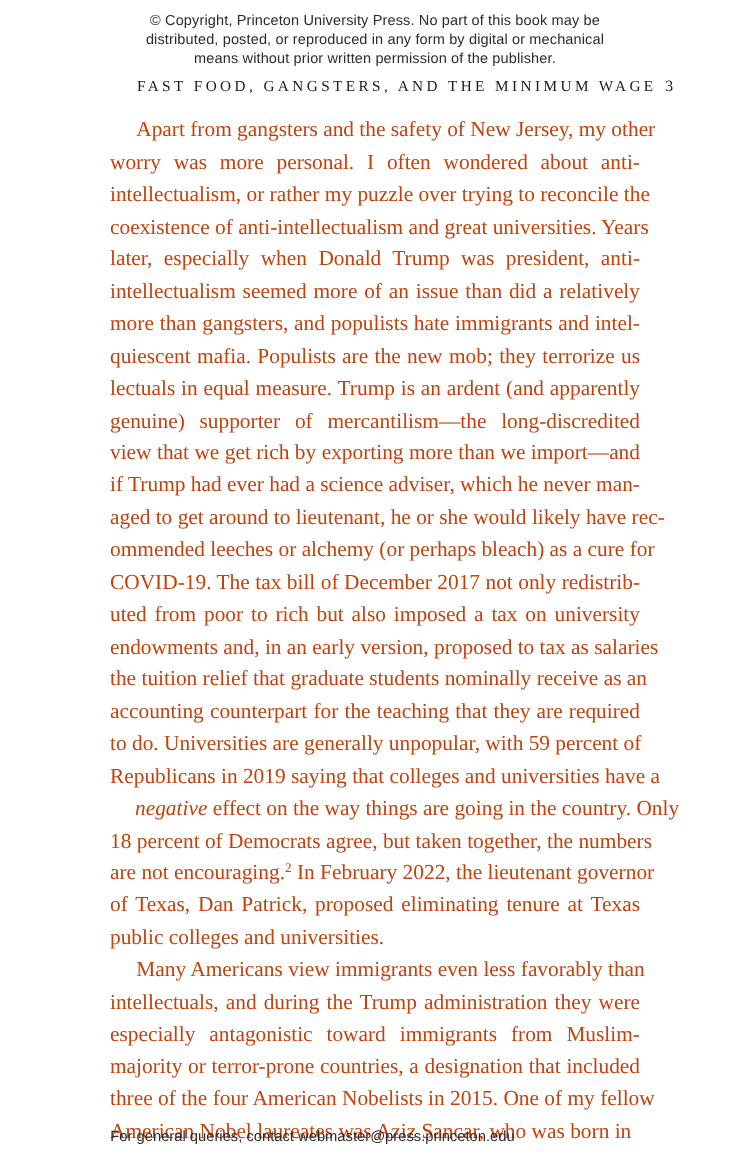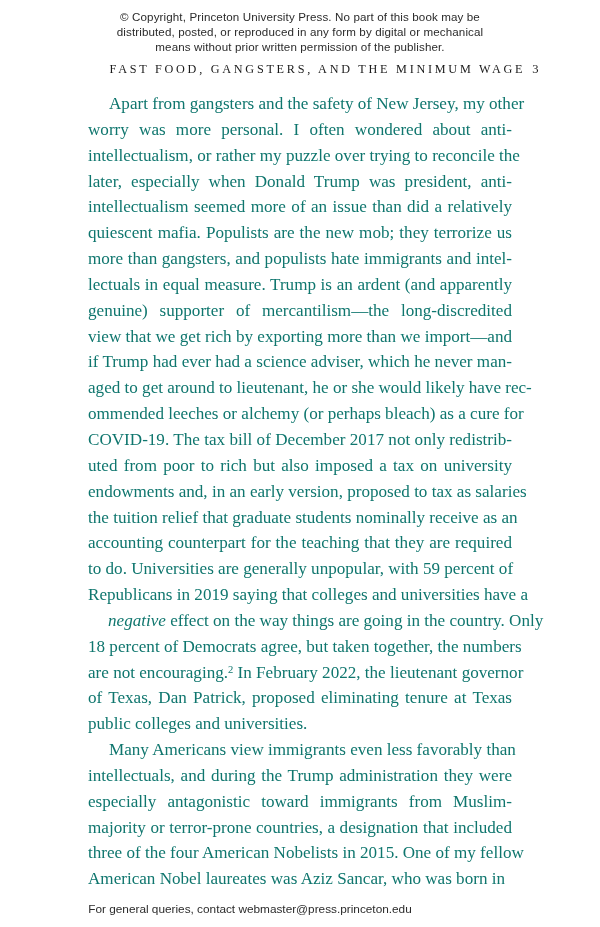--- a/index.html
+++ b/index.html
@@ -58,21 +58,21 @@
     position: absolute;
     top: 91px;
     left: 88px;
     width: 424px;
   }
   .para {
     margin: 0;
     font-size: 17.1px;
     line-height: 25.85px;
     text-align: left;
-    color: #0f766e;
+    color: #c2410c;
     font-kerning: normal;
   }
   
   .ln {
     display: block;
     white-space: pre;
     text-align: justify;
     text-align-last: justify;
   }
   .ln.last {
@@ -113,24 +113,25 @@
 </div>
 
 <div class="running-head"><span class="rh-title">FAST FOOD, GANGSTERS, AND THE MINIMUM WAGE</span><span class="rh-folio">3</span></div>
 
 <div class="text-column">
 
   <p class="para">
     <span class="ln indent">Apart from gangsters and the safety of New Jersey, my other</span>
     <span class="ln">worry was more personal. I often wondered about anti-</span>
     <span class="ln">intellectualism, or rather my puzzle over trying to reconcile the</span>
+    <span class="ln">coexistence of anti-intellectualism and great universities. Years</span>
     <span class="ln">later, especially when Donald Trump was president, anti-</span>
     <span class="ln">intellectualism seemed more of an issue than did a relatively</span>
+    <span class="ln">more than gangsters, and populists hate immigrants and intel-</span>
     <span class="ln">quiescent mafia. Populists are the new mob; they terrorize us</span>
-    <span class="ln">more than gangsters, and populists hate immigrants and intel-</span>
     <span class="ln">lectuals in equal measure. Trump is an ardent (and apparently</span>
     <span class="ln">genuine) supporter of mercantilism—the long-discredited</span>
     <span class="ln">view that we get rich by exporting more than we import—and</span>
     <span class="ln">if Trump had ever had a science adviser, which he never man-</span>
     <span class="ln">aged to get around to lieutenant, he or she would likely have rec-</span>
     <span class="ln">ommended leeches or alchemy (or perhaps bleach) as a cure for</span>
     <span class="ln">COVID-19. The tax bill of December 2017 not only redistrib-</span>
     <span class="ln">uted from poor to rich but also imposed a tax on university</span>
     <span class="ln">endowments and, in an early version, proposed to tax as salaries</span>
     <span class="ln">the tuition relief that graduate students nominally receive as an</span>

